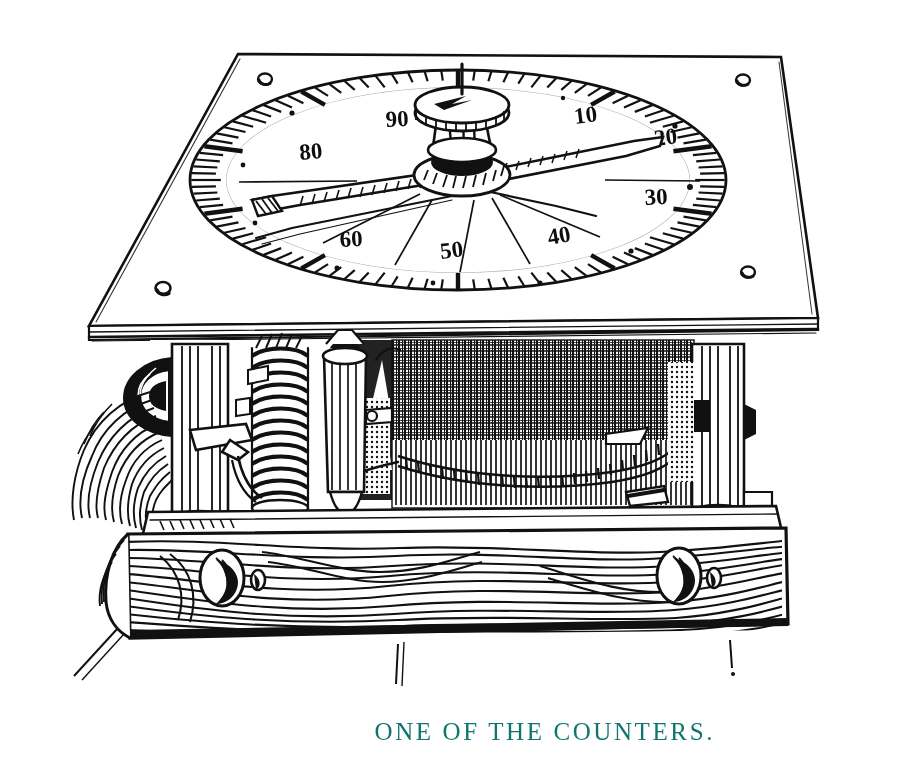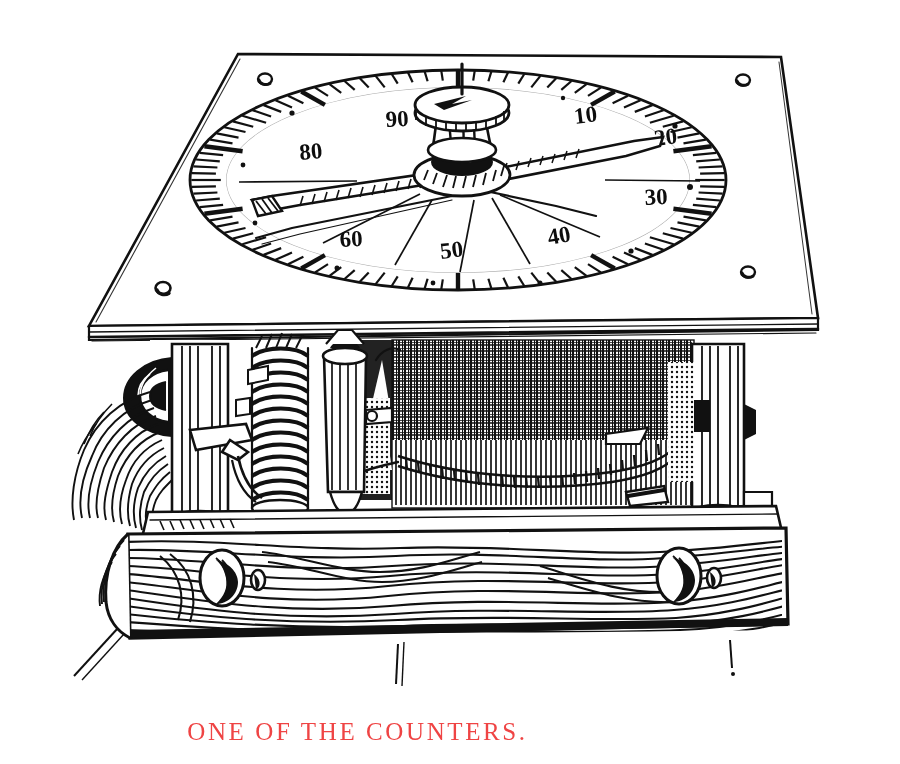--- a/index.html
+++ b/index.html
@@ -6,25 +6,25 @@
   html,body{margin:0;padding:0;background:#ffffff;}
   body{
     width:900px;height:764px;position:relative;overflow:hidden;
     font-family:"Liberation Serif", serif;
     -webkit-font-smoothing:antialiased;
   }
   #stage{position:absolute;left:0;top:0;width:900px;height:764px;background:#ffffff;}
   #artwork{position:absolute;left:0;top:0;width:900px;height:700px;}
   .caption{
     position:absolute;left:0;top:718px;width:715px;
-    text-align:center;
+    text-align:right;
     font-family:"Liberation Serif", serif;
     font-size:25px;
     letter-spacing:2.6px;
-    color:#ef4444;
+    color:#0f766e;
     white-space:pre;
     font-weight:400;
   }
   svg{display:block;}
   .ink{fill:none;stroke:#111111;stroke-linecap:round;stroke-linejoin:round;}
   .fillink{fill:#111111;stroke:none;}
   .dialnum{
     font-family:"Liberation Serif", serif;
     font-size:23px;font-weight:700;fill:#0d0d0d;stroke:none;
   }

